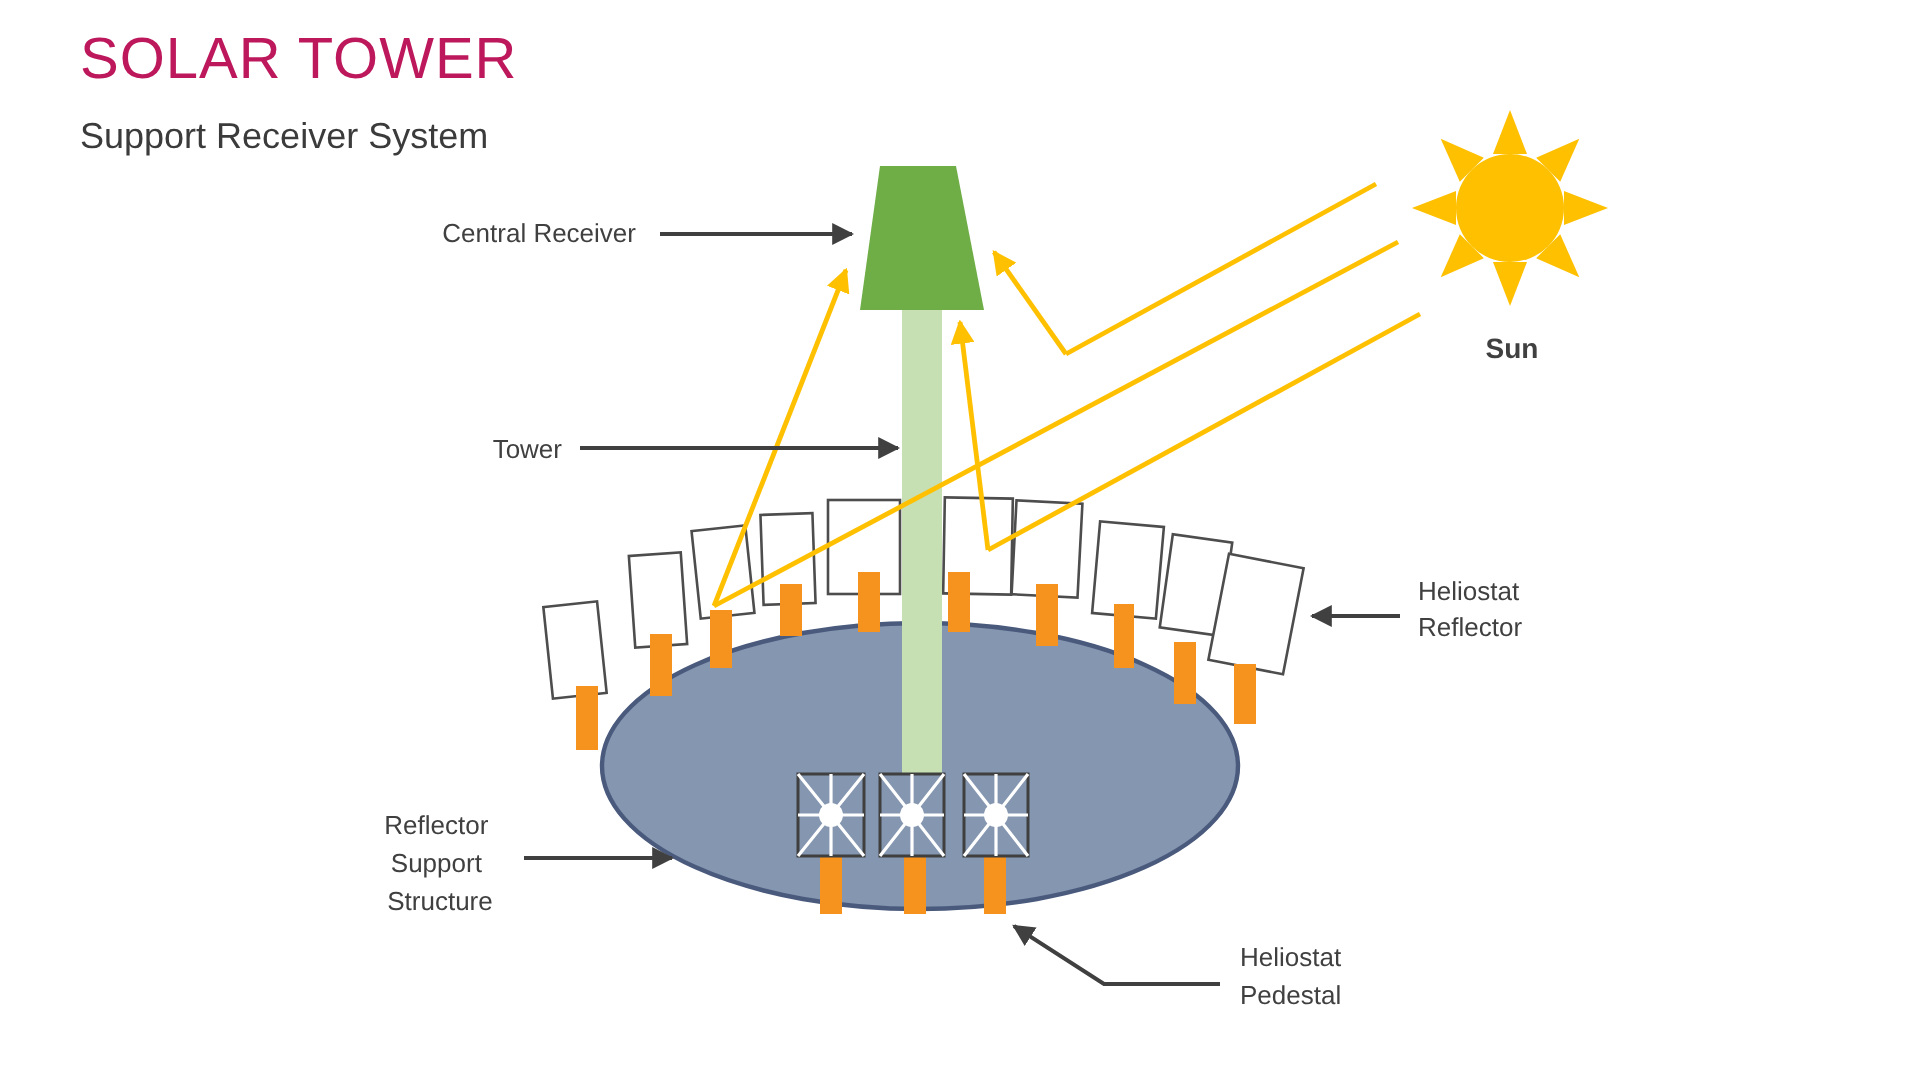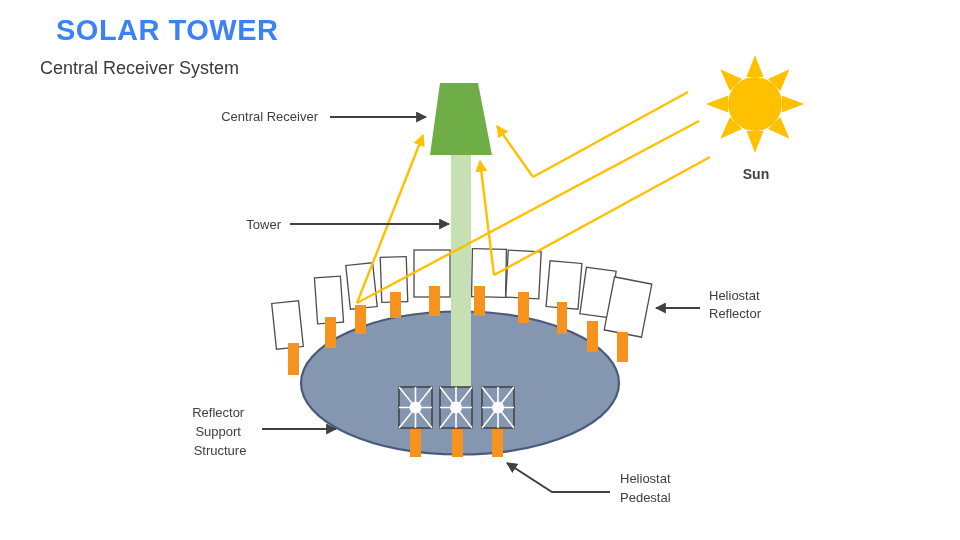--- a/index.html
+++ b/index.html
@@ -5,23 +5,22 @@
   html,body{margin:0;padding:0;background:#888;}
   .slide{
     position:relative;
     width:960px;height:540px;
     background:#ffffff;
     overflow:hidden;
     font-family:"Liberation Sans", sans-serif;
   }
   .title{
     position:absolute;left:40px;top:14px;
-    font-size:29px;font-weight:bold;color:#3b82f6;
+    font-size:29px;font-weight:normal;color:#be185d;
     letter-spacing:0.5px;
-    margin-left:16px;
   }
   .subtitle{
     position:absolute;left:40px;top:58px;
     font-size:18px;color:#3b3b3b;
   }
   svg{position:absolute;left:0;top:0;}
   .helio{fill:#ffffff;stroke:#4d4d4d;stroke-width:1.3;}
   .ped{fill:#f6921e;}
   .sq{fill:#8496b0;stroke:#3f3f3f;stroke-width:1.5;}
   .spoke{stroke:#ffffff;stroke-width:1.6;fill:none;}
@@ -30,21 +29,21 @@
   .darrow{stroke:#404040;stroke-width:2;fill:none;}
   .lbl{font-size:13px;fill:#404040;}
   .lbl-bold{font-size:14px;font-weight:bold;fill:#404040;}
   .platform{stroke:#4a5a7d;stroke-width:2.2;}
 </style>
 </head>
 <body>
 
 <div class="slide">
   <div class="title">SOLAR TOWER</div>
-  <div class="subtitle">Central Receiver System</div>
+  <div class="subtitle">Support Receiver System</div>
 
   <svg width="960" height="540" viewBox="0 0 960 540">
     <defs>
       <marker id="mDark" viewBox="0 0 10 10" refX="9" refY="5" markerWidth="11" markerHeight="11" orient="auto" markerUnits="userSpaceOnUse">
         <path d="M0,0 L10,5 L0,10 z" fill="#404040"></path>
       </marker>
       <marker id="mGold" viewBox="0 0 10 10" refX="9" refY="5" markerWidth="12" markerHeight="12" orient="auto" markerUnits="userSpaceOnUse">
         <path d="M0,0 L10,5 L0,10 z" fill="#ffc000"></path>
       </marker>
     </defs>

